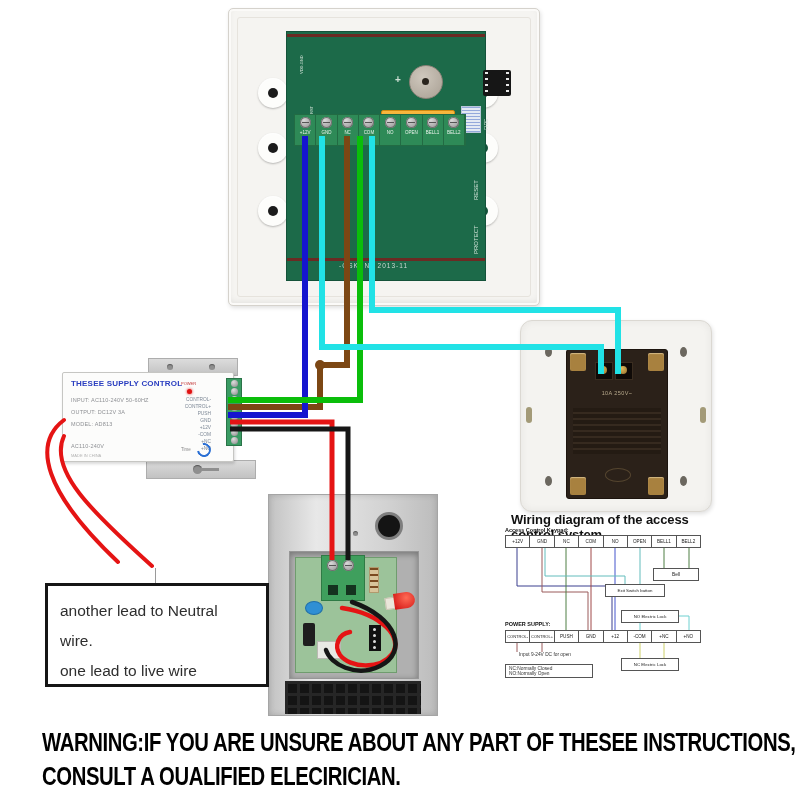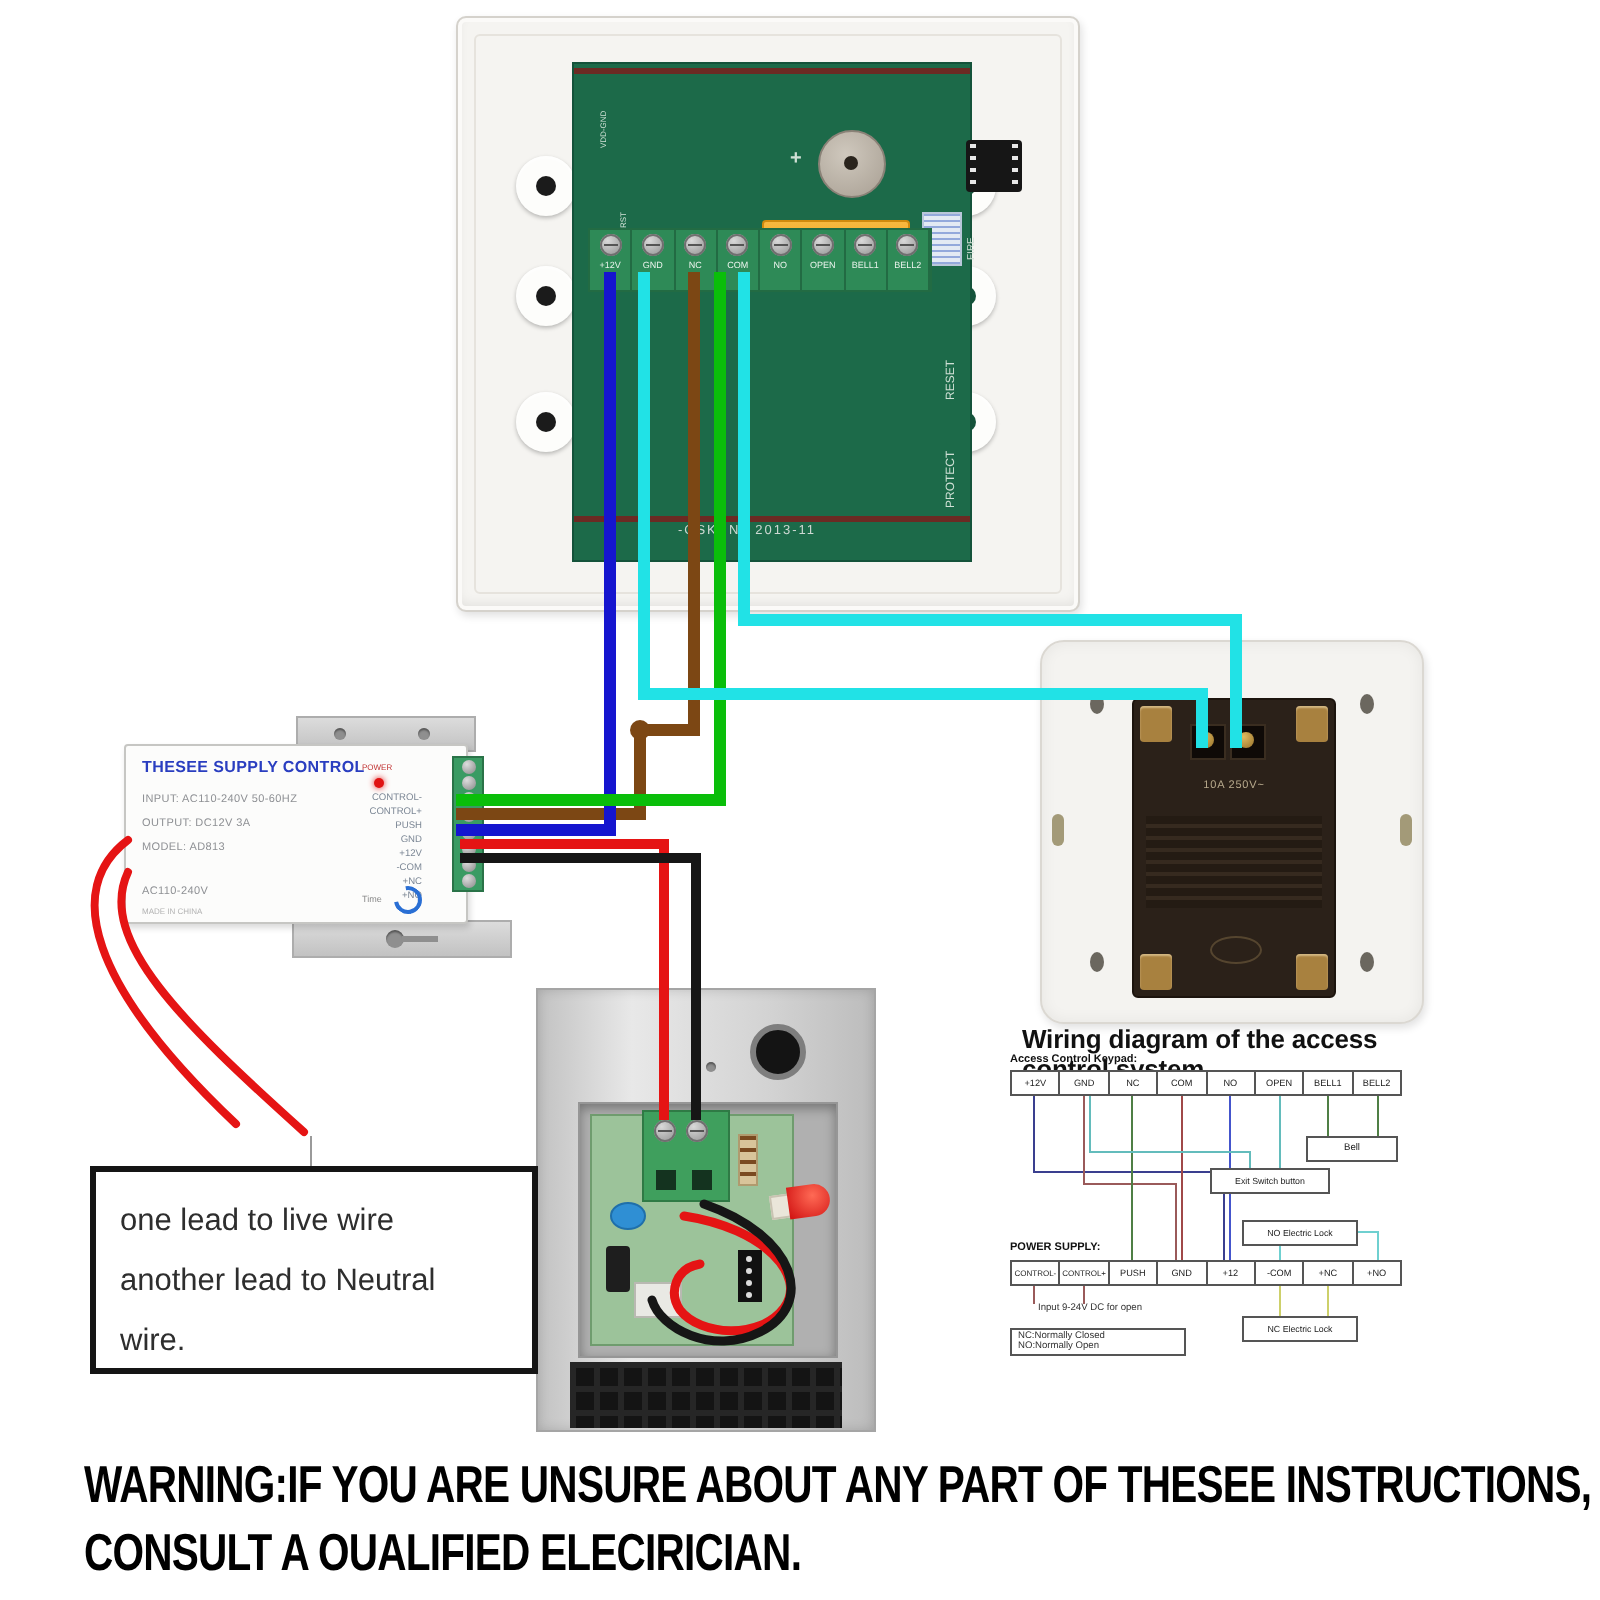--- a/index.html
+++ b/index.html
@@ -358,22 +358,22 @@
 
     <div class="abs mini-note" style="left:14px;top:140px">Input 9-24V DC for open</div>
     <div class="abs" style="left:0;top:152px;width:80px;border:1px solid #555;padding:1px 3px;background:#fff">
       <div class="mini-note">NC:Normally Closed</div>
       <div class="mini-note">NO:Normally Open</div>
     </div>
   </div>
 
   <div class="abs" style="left:155px;top:568px;width:1px;height:16px;background:#9a9a9a"></div>
   <div class="abs notebox">
+    <div>another lead to Neutral wire.</div>
     <div>one lead to live wire</div>
-    <div>another lead to Neutral wire.</div>
   </div>
 
   <div class="abs warn" style="left:42px;top:727px">WARNING:IF YOU ARE UNSURE ABOUT ANY PART OF THESEE INSTRUCTIONS,</div>
   <div class="abs warn" style="left:42px;top:761px">CONSULT A OUALIFIED ELECIRICIAN.</div>
 
   <svg class="overlay" width="800" height="800" viewBox="0 0 800 800">
 
     <path d="M64,420 C 32,444 44,492 118,562" fill="none" stroke-width="4" stroke-linecap="round" stroke="#e51414"></path>
     <path d="M64,436 C 48,470 92,512 152,566" fill="none" stroke-width="4" stroke-linecap="round" stroke="#e51414"></path>
 

